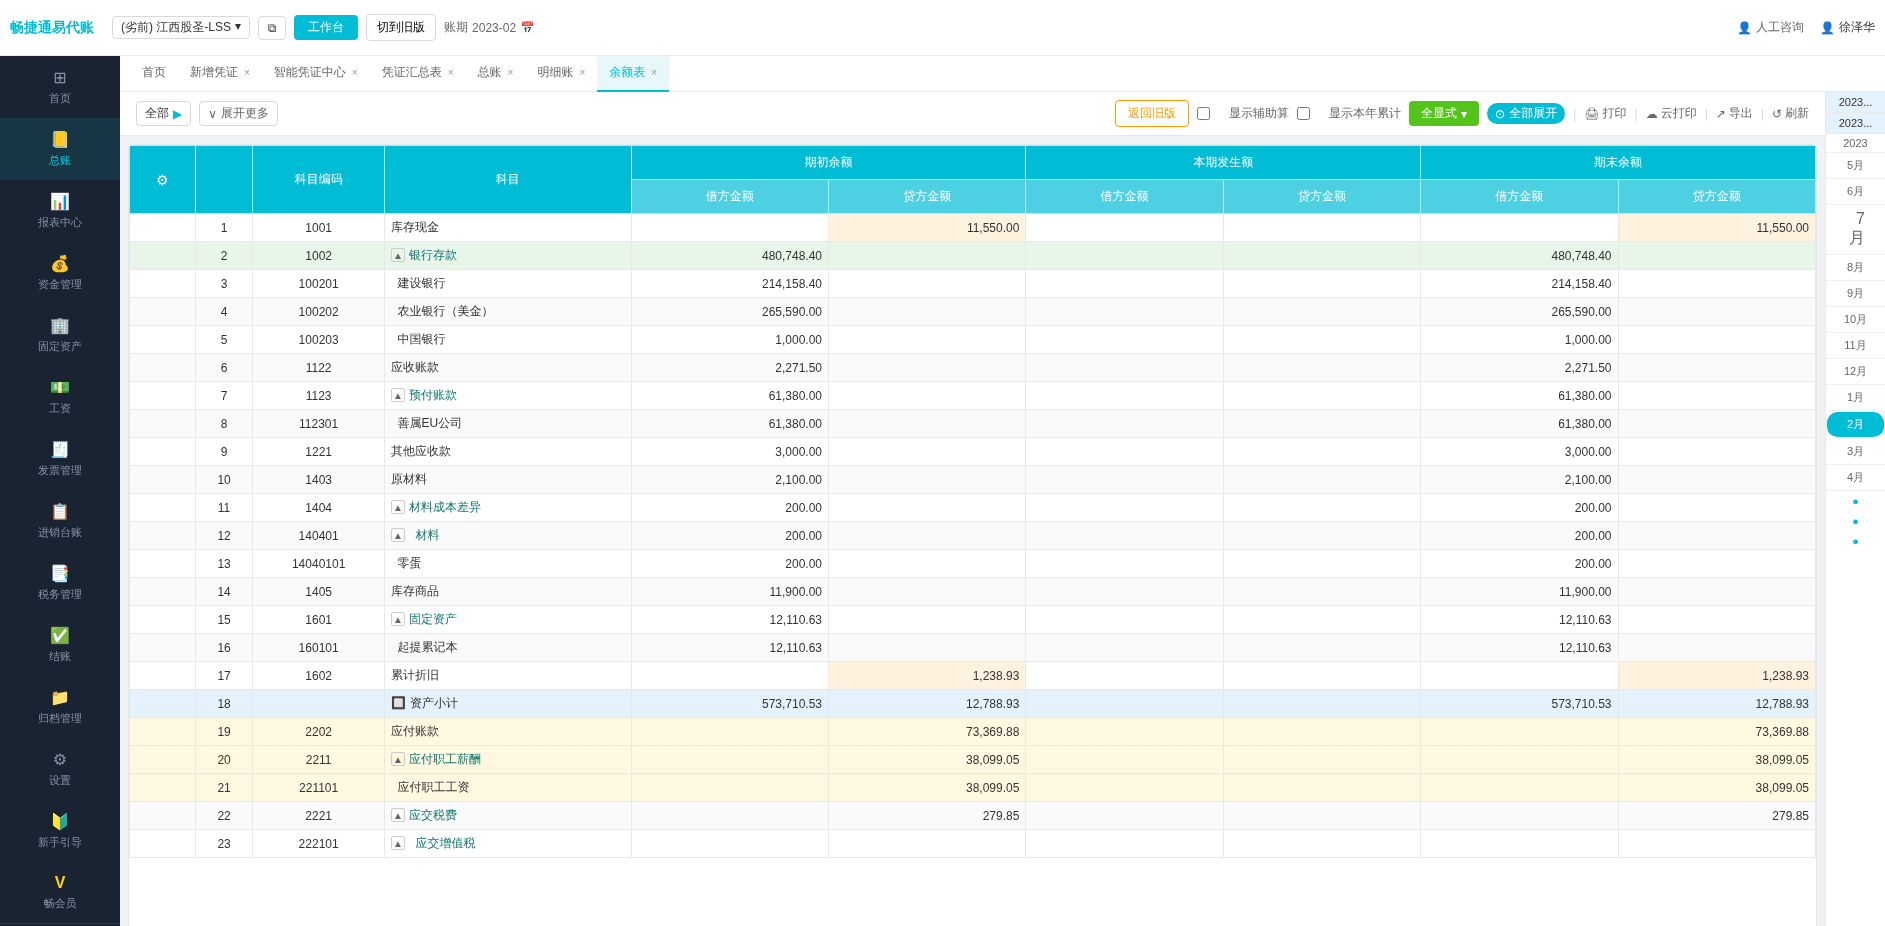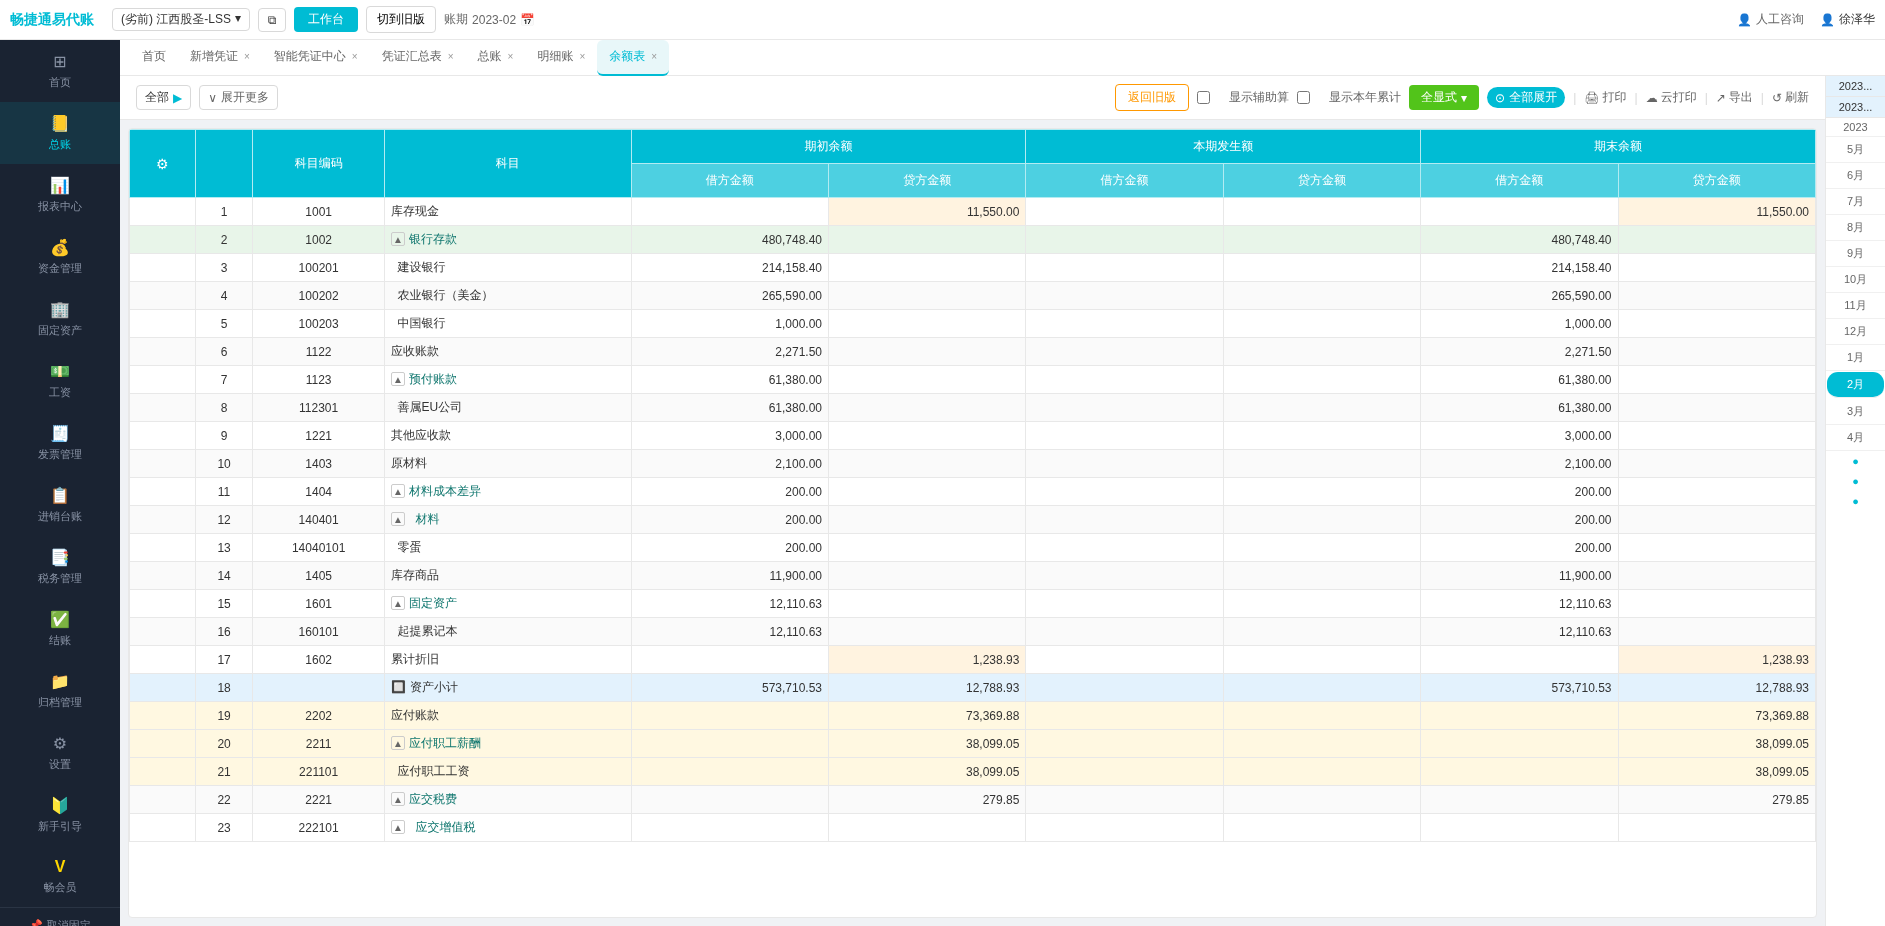--- a/index.html
+++ b/index.html
@@ -1,19 +1,19 @@
 <!DOCTYPE html>
 <html><head>
   <meta charset="utf-8">
   <style>
     * { margin: 0; padding: 0; box-sizing: border-box; }
     body { font-family: "Microsoft YaHei", sans-serif; font-size: 12px; background: #f0f2f5; color: #333; overflow: hidden; }
     
     
-    .top-bar { height: 40px; background: #fff; display: flex; align-items: center; padding: 0 10px; border-bottom: 1px solid #e8e8e8; gap: 8px; }
+    .top-bar { height: 56px; background: #fff; display: flex; align-items: center; padding: 0 10px; border-bottom: 1px solid #e8e8e8; gap: 8px; }
     .app-logo { color: #00bcd4; font-weight: bold; font-size: 14px; margin-right: 10px; }
     .company-selector { display: flex; align-items: flex-start; gap: 4px; background: #fff; border: 1px solid #d9d9d9; border-radius: 4px; padding: 2px 8px; cursor: pointer; font-size: 12px; }
     .copy-btn { width: 28px; height: 24px; border: 1px solid #d9d9d9; border-radius: 4px; cursor: pointer; display: flex; align-items: center; justify-content: center; background: #fff; }
     .work-btn { background: #00bcd4; color: #fff; border: none; border-radius: 4px; padding: 4px 14px; cursor: pointer; font-size: 12px; }
     .version-btn { background: #fff; border: 1px solid #d9d9d9; border-radius: 4px; padding: 4px 10px; cursor: pointer; font-size: 12px; }
     .period-info { font-size: 12px; color: #666; display: flex; align-items: center; gap: 4px; }
     .top-right { margin-left: auto; display: flex; align-items: center; gap: 16px; }
     .user-service { display: flex; align-items: center; gap: 4px; color: #666; cursor: pointer; font-size: 12px; }
     .user-name { display: flex; align-items: center; gap: 4px; color: #333; cursor: pointer; font-size: 12px; }
     
@@ -27,21 +27,21 @@
     .sidebar-icon { font-size: 16px; }
     .sidebar-bottom { margin-top: auto; border-top: 1px solid #2a3444; }
     .sidebar-bottom-item { display: flex; align-items: center; justify-content: center; padding: 10px 0; cursor: pointer; color: #8892a4; font-size: 11px; gap: 4px; }
     
     
     .content-area { flex: 1; display: flex; flex-direction: column; background: #f0f2f5; overflow: hidden; }
     
     
     .tab-bar { background: #fff; display: flex; align-items: center; border-bottom: 1px solid #e8e8e8; padding: 0 10px; height: 36px; }
     .tab { display: flex; align-items: center; padding: 0 12px; height: 36px; cursor: pointer; color: #666; font-size: 12px; border-bottom: 2px solid transparent; gap: 4px; }
-    .tab.active { color: #00bcd4; border-bottom: 2px solid #00bcd4; background: #e8f7f9; border-radius: 6px; }
+    .tab.active { color: #00bcd4; border-bottom: 2px solid #00bcd4; background: #e8f7f9; }
     .tab-close { color: #999; font-size: 10px; cursor: pointer; margin-left: 2px; }
     
     
     .page-content { flex: 1; display: flex; overflow: hidden; }
     
     
     .balance-area { flex: 1; display: flex; flex-direction: column; overflow: hidden; }
     
     
     .toolbar { background: #fff; padding: 8px 16px; display: flex; align-items: center; gap: 8px; border-bottom: 1px solid #e8e8e8; }
@@ -574,21 +574,21 @@
         </div>
       </div>
 
       <div class="right-panel">
         <div class="right-panel-header">2023...</div>
         <div class="right-panel-header">2023...</div>
         <div id="right-panel-months">
             <div style="text-align: center; padding: 3px 2px; font-size: 11px; color: rgb(102, 102, 102); border-bottom: 1px solid rgb(240, 240, 240);">2023</div>
             <div class="right-panel-item" style="padding: 5px 2px; text-align: center; font-size: 11px; cursor: pointer; border-bottom: 1px solid rgb(240, 240, 240);">5月</div>
             <div class="right-panel-item" style="padding: 5px 16px; text-align: center; font-size: 11px; cursor: pointer; border-bottom: 1px solid rgb(240, 240, 240);">6月</div>
-            <div class="right-panel-item" style="padding: 5px 2px; text-align: center; font-size: 11px; cursor: pointer; border-bottom: 1px solid rgb(240, 240, 240);">7月</div>
+            <div class="right-panel-item" style="padding: 5px 20px; text-align: right; font-size: 16px; cursor: pointer; border-bottom: 1px solid rgb(240, 240, 240);">7月</div>
             <div class="right-panel-item" style="padding: 5px 2px; text-align: center; font-size: 11px; cursor: pointer; border-bottom: 1px solid rgb(240, 240, 240);">8月</div>
             <div class="right-panel-item" style="padding: 5px 2px; text-align: center; font-size: 11px; cursor: pointer; border-bottom: 1px solid rgb(240, 240, 240);">9月</div>
             <div class="right-panel-item" style="padding: 5px 2px; text-align: center; font-size: 11px; cursor: pointer; border-bottom: 1px solid rgb(240, 240, 240);">10月</div>
             <div class="right-panel-item" style="padding: 5px 2px; text-align: center; font-size: 11px; cursor: pointer; border-bottom: 1px solid rgb(240, 240, 240);">11月</div>
             <div class="right-panel-item" style="padding: 5px 2px; text-align: center; font-size: 11px; cursor: pointer; border-bottom: 1px solid rgb(240, 240, 240);">12月</div>
             <div class="right-panel-item" style="padding: 5px 2px; text-align: center; font-size: 11px; cursor: pointer; border-bottom: 1px solid rgb(240, 240, 240);">1月</div>
             <div class="right-panel-item highlight" style="padding: 5px 2px; text-align: center; font-size: 11px; cursor: pointer; border-bottom: 1px solid rgb(240, 240, 240); background: rgb(0, 188, 212); color: rgb(255, 255, 255); border-radius: 11px; margin: 1px;">2月</div>
             <div class="right-panel-item" style="padding: 5px 2px; text-align: center; font-size: 11px; cursor: pointer; border-bottom: 1px solid rgb(240, 240, 240);">3月</div>
             <div class="right-panel-item" style="padding: 5px 2px; text-align: center; font-size: 11px; cursor: pointer; border-bottom: 1px solid rgb(240, 240, 240);">4月</div>
           </div>

